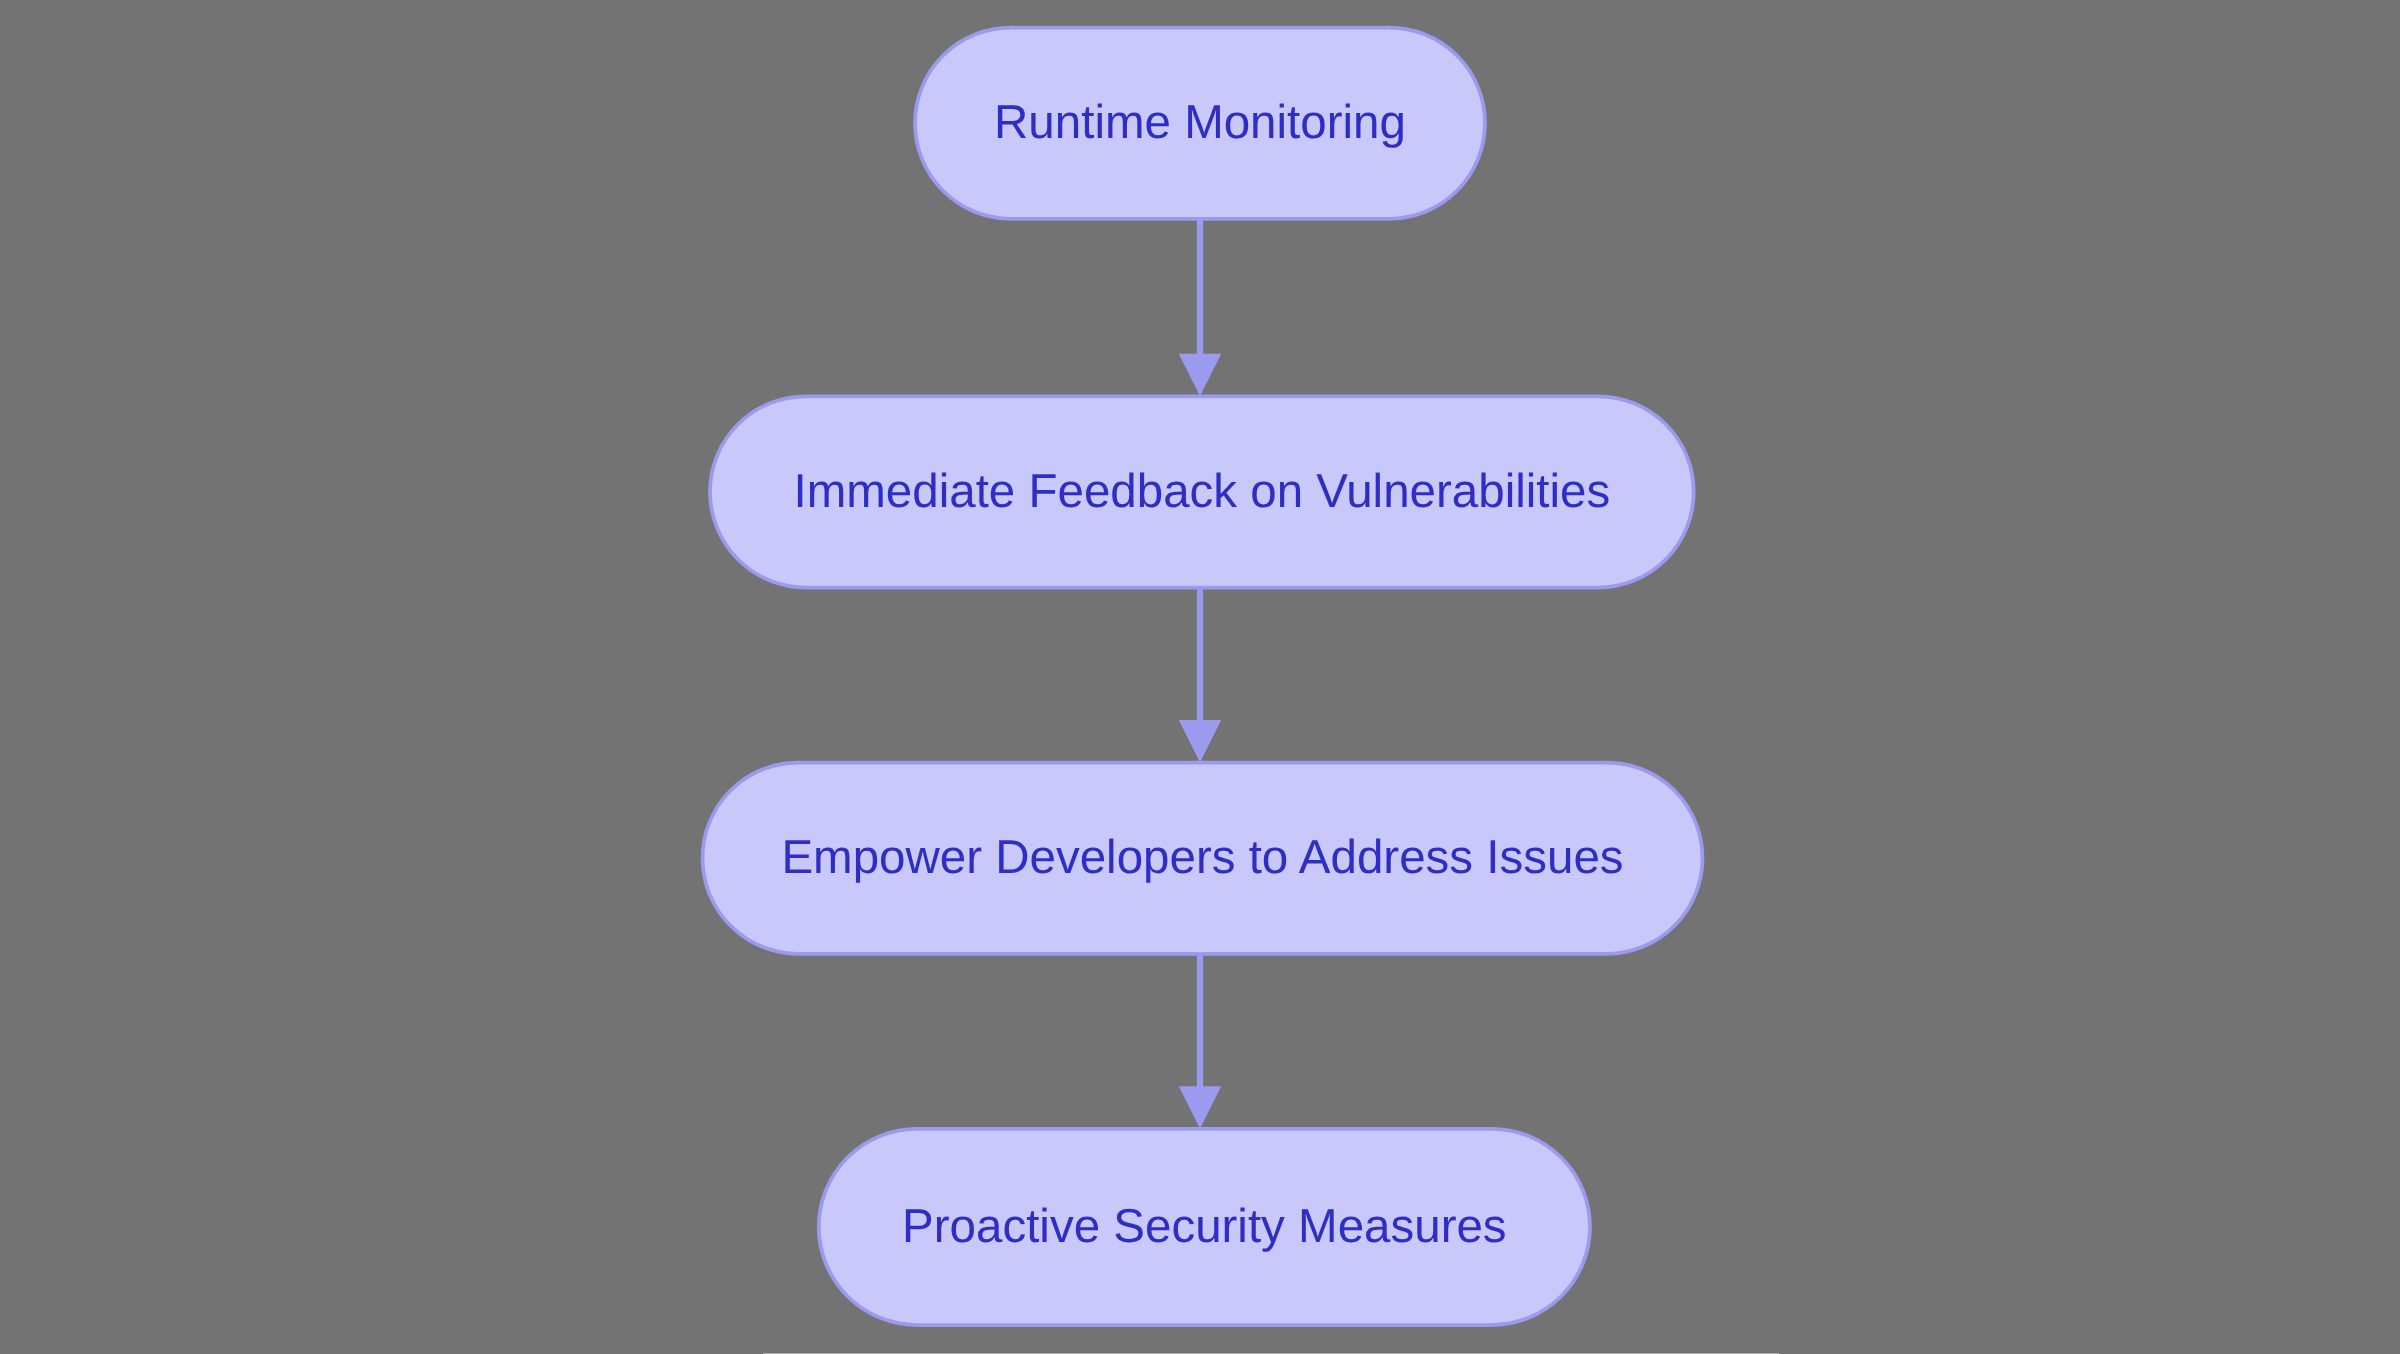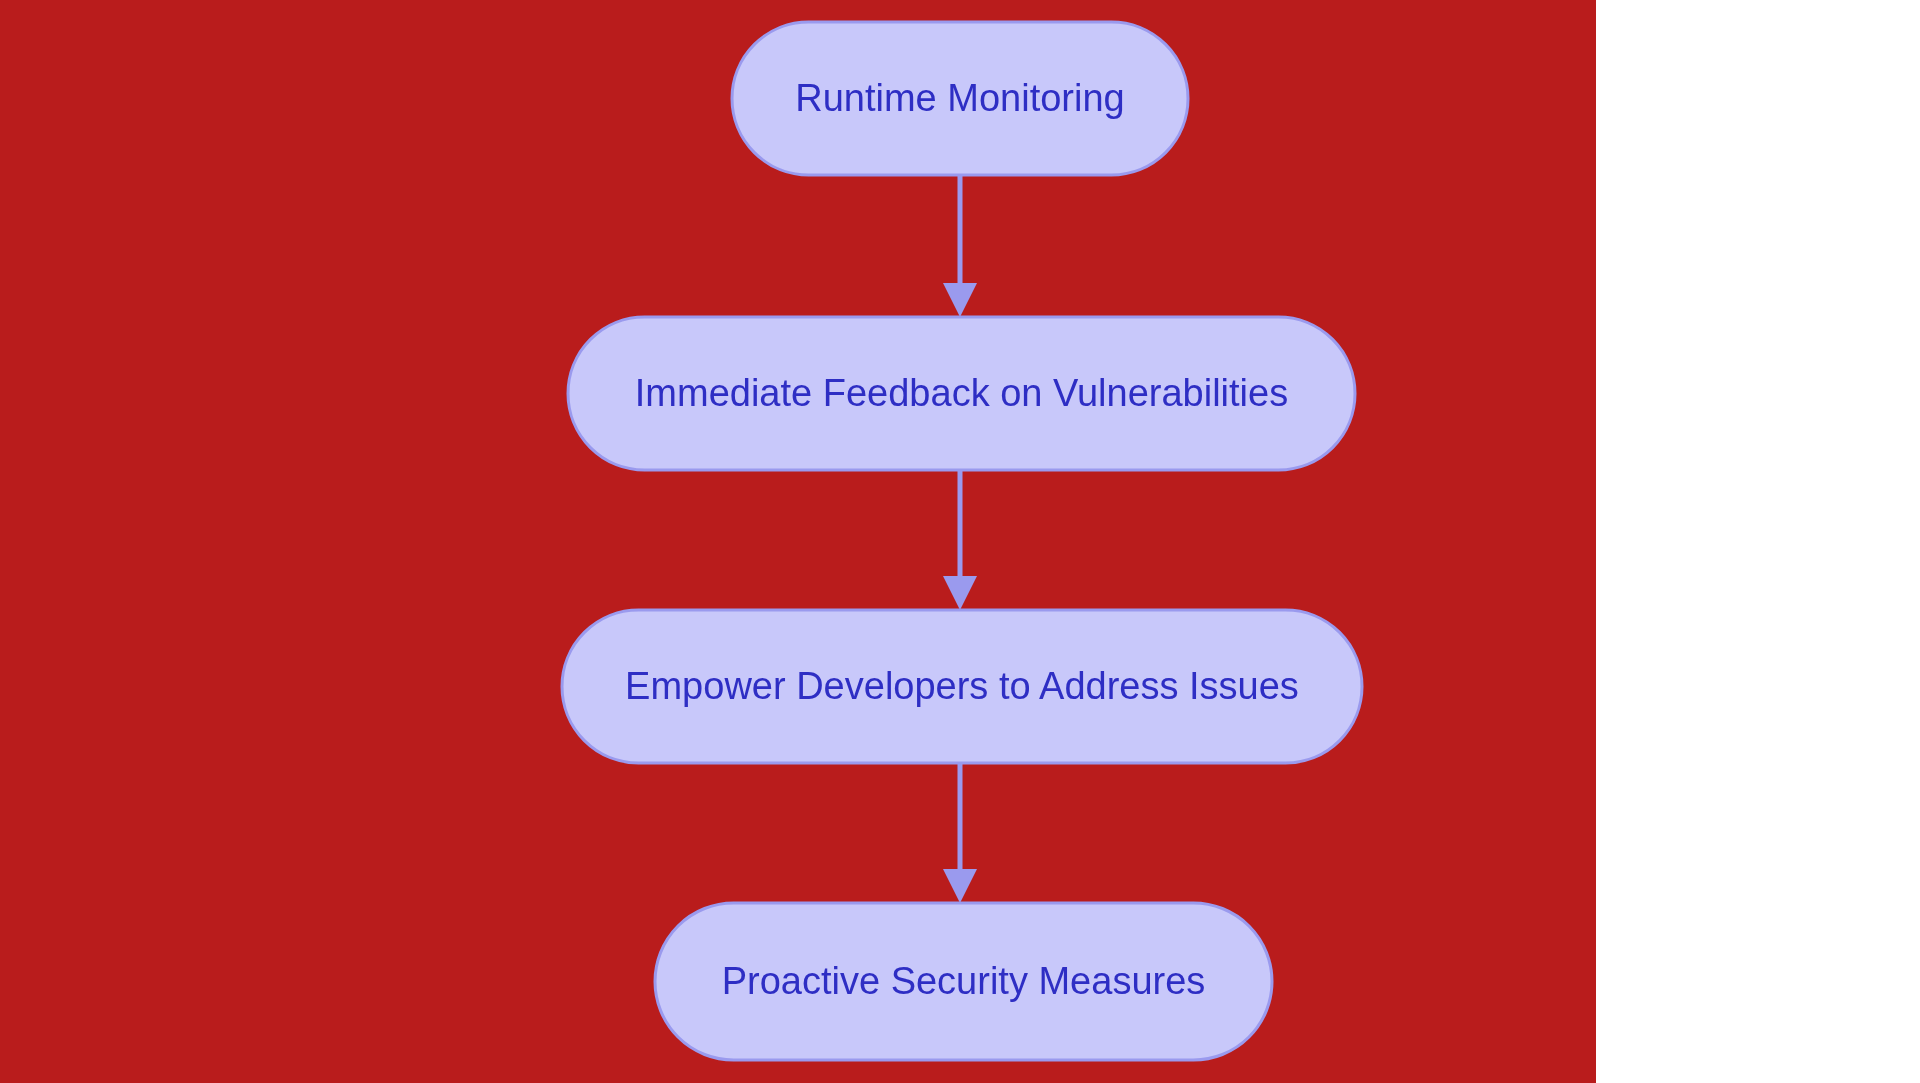--- a/index.html
+++ b/index.html
@@ -9,23 +9,23 @@
     background: #ffffff;
   }
   body {
     width: 1920px;
     height: 1083px;
     overflow: hidden;
     font-family: "Liberation Sans", sans-serif;
   }
   #flow-root {
     position: relative;
-    width: 1596px;
+    width: 1920px;
     height: 1083px;
-    background: #b91c1c;
+    background: #737373;
   }
   #flow-svg {
     position: absolute;
     left: 0;
     top: 0;
     width: 1920px;
     height: 1083px;
     display: block;
   }
   .node-shape {

